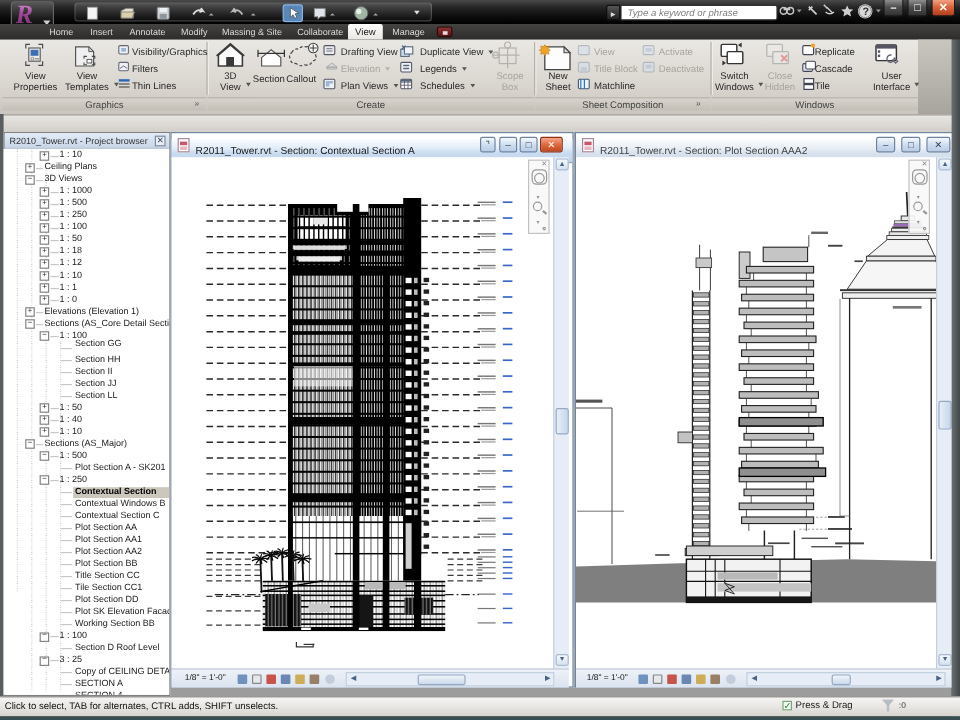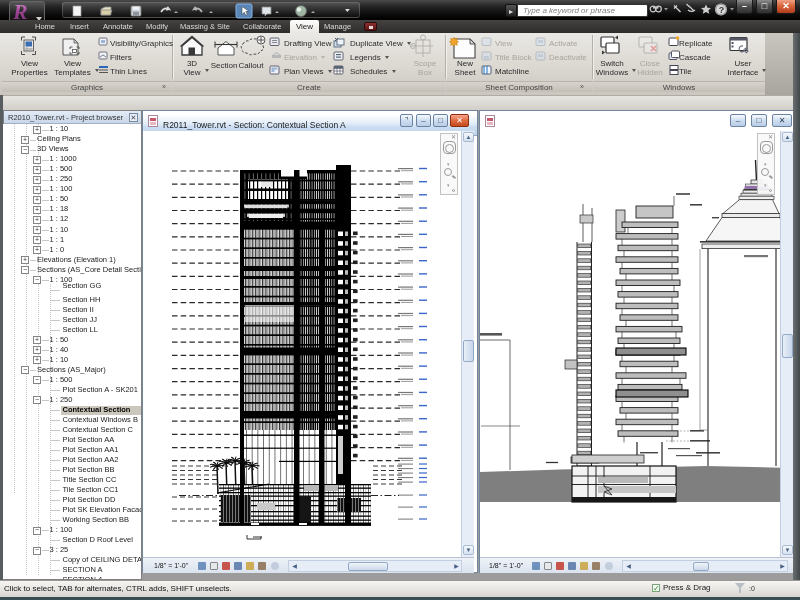--- a/index.html
+++ b/index.html
@@ -14,21 +14,21 @@
 #searchwrap{position:absolute;left:505px;top:4px;width:143px;height:13px}
 #searchtab{position:absolute;left:0;top:0;width:12px;height:13px;background:linear-gradient(#555,#222);border:1px solid #111;border-radius:2px 0 0 2px;color:#ddd;font-size:8px;text-align:center;line-height:14px}
 #searchbox{position:absolute;left:12px;top:0;width:131px;height:13px;background:#fff;border:1px solid #333;border-radius:0 2px 2px 0;font-size:8px;font-style:italic;color:#808080;line-height:11px;padding-left:5px}
 
 .wb{position:absolute;top:0;height:14px;border:1px solid #1a1a1a;border-top:none;border-radius:0 0 3px 3px}
 .wbg{background:linear-gradient(#8e8e8e,#4f4f4f 45%,#303030)}
 .wbr{background:linear-gradient(#f2a085,#d8653c 45%,#b03c1c)}
 .wb span{display:block;text-align:center;font-size:9px;color:#fff;line-height:13px;font-weight:bold}
 
 #tabrow{position:absolute;left:0;top:20px;width:800px;height:13px;background:linear-gradient(#454341,#2e2c2a)}
-.rtab{position:absolute;top:20px;height:13px;font-size:7.5px;color:#dcdad7;line-height:13px;text-align:left}
+.rtab{position:absolute;top:20px;height:13px;font-size:7.5px;color:#dcdad7;line-height:13px;text-align:right}
 #tabactive{position:absolute;top:20px;height:13px;background:linear-gradient(#fdfdfc,#e9e7e3);border-radius:2px 2px 0 0;color:#1c1c1c;font-size:8px;line-height:13px;text-align:center}
 #tabicon{position:absolute;left:364px;top:22px;width:13px;height:9px;background:linear-gradient(#8c3030,#5a1414);border-radius:2px;border:1px solid #2e0a0a}
 #tabicon:after{content:"";position:absolute;left:4px;top:2.5px;width:4px;height:3px;background:#e8d8d8}
 
 #ribbon{position:absolute;left:0;top:33px;width:793px;height:62px;background:linear-gradient(#eae8e4 0%,#dbd7d1 55%,#cbc7c0 100%)}
 #ribbonempty{position:absolute;left:765px;top:33px;width:28px;height:62px;background:linear-gradient(#c9c6c0,#a8a49e)}
 .psep{position:absolute;top:35px;height:44px;width:1px;background:#b4b0a8;box-shadow:1px 0 0 #f2f0ed}
 .plabel{position:absolute;top:81px;height:11px;background:linear-gradient(#d8d4cd,#c3bfb7);border-top:1px solid #b9b5ad;font-size:8px;color:#444;text-align:center;line-height:11px}
 .chv{position:absolute;top:83px;font-size:7px;color:#555}
 .rbt{position:absolute;font-size:8px;color:#2b2b2b;text-align:center;line-height:8.5px;white-space:nowrap}
@@ -969,20 +969,21 @@
     <span class="vci" style="left:128px;background:#bcc8d8;border-radius:50%"></span>
     <div class="hsb" style="left:145px;width:174px">
       <span class="hsarr" style="left:1px">◀</span>
       <div class="hsth" style="left:59px;width:40px"></div>
       <span class="hsarr" style="left:163px">▶</span>
     </div>
   </div>
 </div>
 
 <div class="mdiwin" style="left:479px;width:317px">
+  <div class="mtitle inact"><span style="margin-left:20px">R2011_Tower.rvt - Section: Plot Section AAA2</span></div>
   <div class="dicon">
       <i></i>
       <b></b>
     </div>
   <div class="mbtn" style="left:250px;width:16px">–</div>
   <div class="mbtn" style="left:271px;width:16px">□</div>
   <div class="mbtn" style="left:292px;width:20px">✕</div>
   <div class="mcontent" style="width:300px;height:426px">
     <svg width="300" height="426" viewBox="0 0 300 426">
 <path d="M0 341 L80 338.5 L226 335 L313 337 L313 371 L0 371 Z" fill="#7f7f7f"></path>

